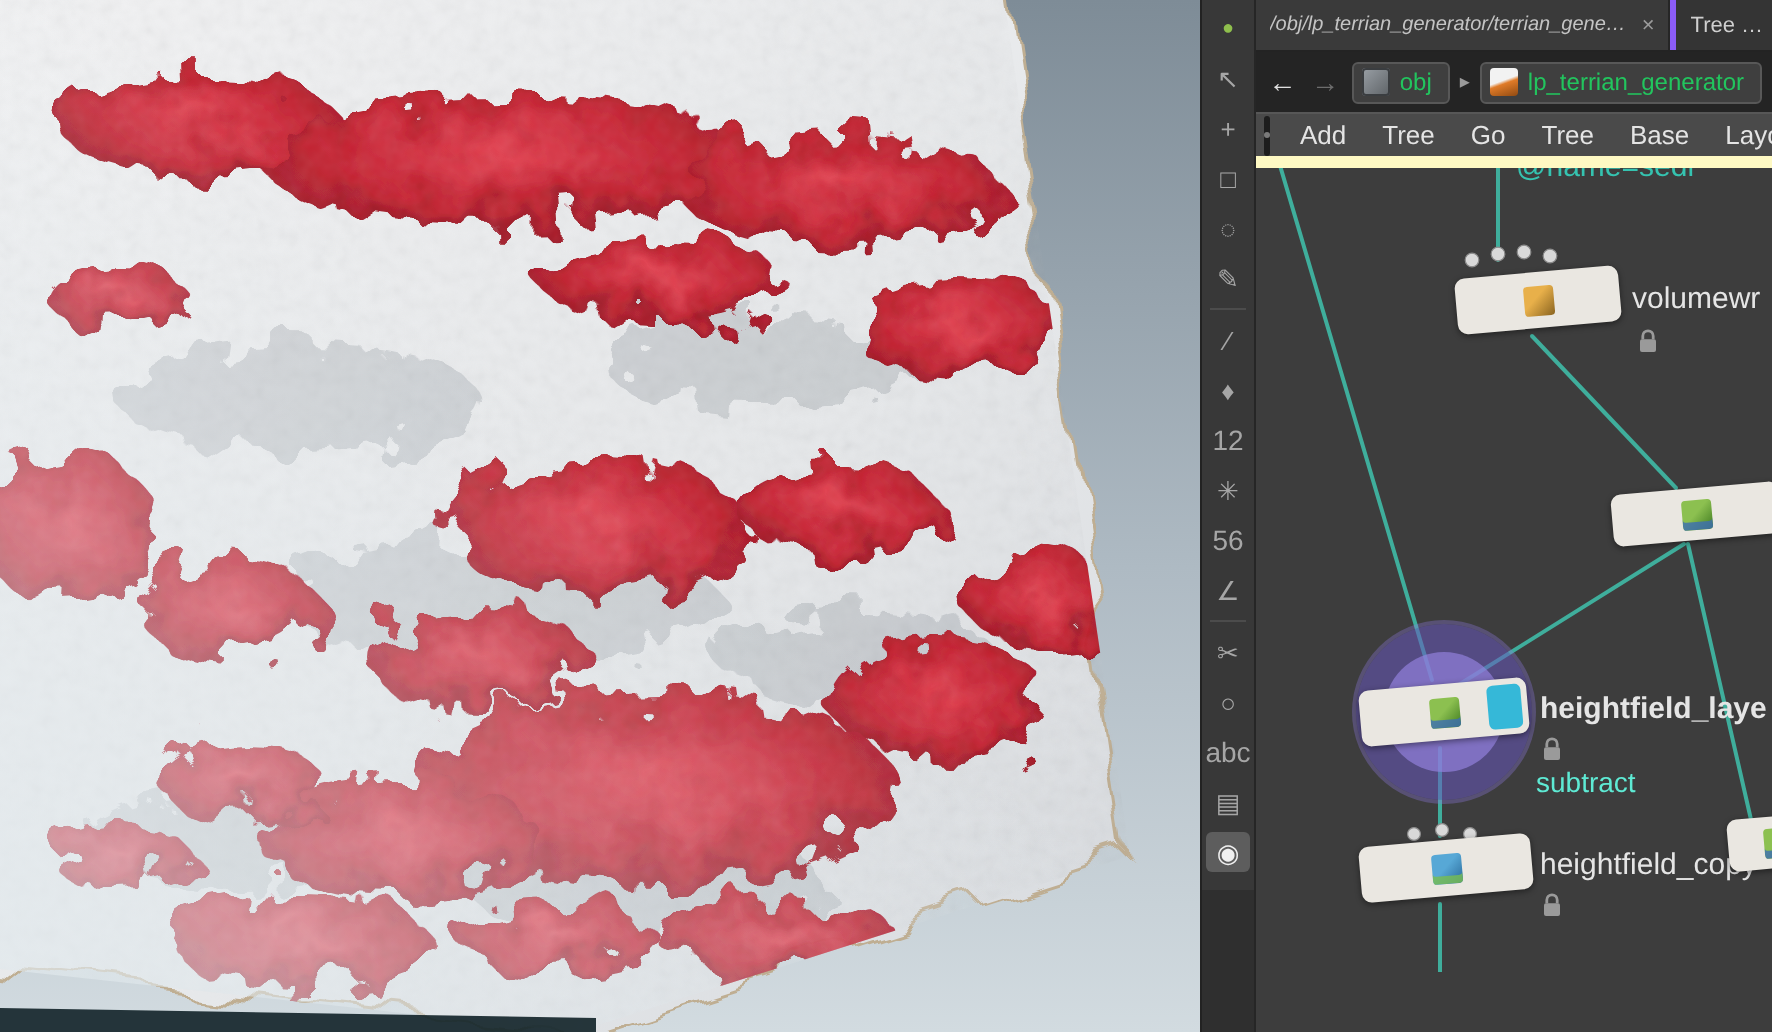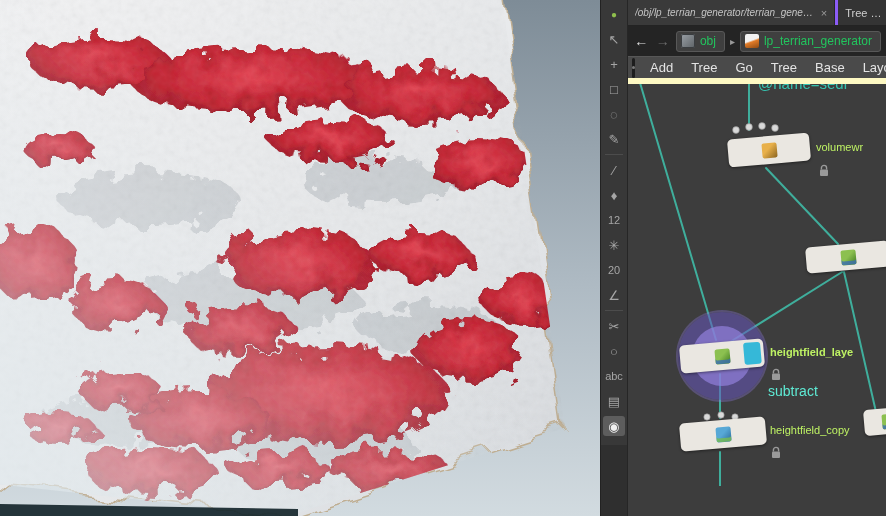--- a/index.html
+++ b/index.html
@@ -11,21 +11,21 @@
   .viewport { position:absolute; left:0; top:0; width:600px; height:516px;
     background:linear-gradient(#7e8c97, #aebac3 55%, #d2dbe0); }
   .viewport svg { display:block; }
 
   
   .vtoolbar { position:absolute; left:600px; top:0; width:28px; height:516px;
     background:#383838; border-left:1px solid #222; border-right:1px solid #262626;
     display:flex; flex-direction:column; align-items:center; padding-top:4px; gap:5px; }
   .ticon { width:22px; height:20px; min-height:20px; color:#a6a6a6; font-size:13px;
     display:flex; align-items:center; justify-content:center; border-radius:3px; cursor:default; }
-  .ticon.small { font-size:11px; letter-spacing:0; }
+  .ticon.small { font-size:14px; letter-spacing:0; }
   .ticon.green { color:#8fbf4d; font-size:10px; }
   .ticon.sel { background:#5d5d5d; color:#f0f0f0; }
   .tdiv { width:18px; height:1px; background:#4c4c4c; min-height:1px; }
   .tfill { flex:1; width:100%; background:#2f2f2f; margin-top:4px; }
 
   
   .panel { position:absolute; left:628px; top:0; width:258px; height:516px;
     background:#3d3d3d; display:flex; flex-direction:column; }
 
   .parambar { height:30px; background:#2b2b2b; display:flex; align-items:center;
@@ -77,21 +77,21 @@
 
   .node { position:absolute; background:#eae7e1; border-radius:5px;
     box-shadow:0 1px 3px rgba(0,0,0,0.45); transform:rotate(-5deg);
     display:flex; align-items:center; justify-content:center; }
   .nicon { width:15px; height:15px; border-radius:2px; }
   .nicon.wrangle { background:linear-gradient(135deg,#e8b04a 40%,#8a6420); }
   .nicon.hf { background:linear-gradient(135deg,#8cc050 45%,#3e7a1f); box-shadow:inset 0 -4px 0 rgba(60,110,180,.8); }
   .nicon.hfcopy { background:linear-gradient(135deg,#57a8d6 45%,#2a6a9a); box-shadow:inset 0 -4px 0 rgba(120,190,80,.8); }
   .flag-right { position:absolute; right:3px; top:3px; bottom:3px; width:17px;
     border-radius:3px; background:#35b8d8; }
-  .nlabel { position:absolute; color:#bef264; font-size:11px; white-space:nowrap; }
+  .nlabel { position:absolute; color:#e5e5e5; font-size:15px; white-space:nowrap; }
   .sub { position:absolute; color:#5eead4; font-size:14px; white-space:nowrap; }
   .lock { position:absolute; width:12px; height:13px; }
 </style>
 </head>
 <body>
 
 <div class="app">
 
   <div class="viewport">
     <svg width="600" height="516" viewBox="0 0 600 516">
@@ -186,21 +186,21 @@
     <div class="ticon">↖</div>
     <div class="ticon">+</div>
     <div class="ticon">□</div>
     <div class="ticon">◌</div>
     <div class="ticon">✎</div>
     <div class="tdiv"></div>
     <div class="ticon">∕</div>
     <div class="ticon">♦</div>
     <div class="ticon small">12</div>
     <div class="ticon">✳</div>
-    <div class="ticon small">20</div>
+    <div class="ticon small">56</div>
     <div class="ticon">∠</div>
     <div class="tdiv"></div>
     <div class="ticon">✂</div>
     <div class="ticon">○</div>
     <div class="ticon small">abc</div>
     <div class="ticon">▤</div>
     <div class="ticon sel">◉</div>
     <div class="tfill"></div>
   </div>
 

